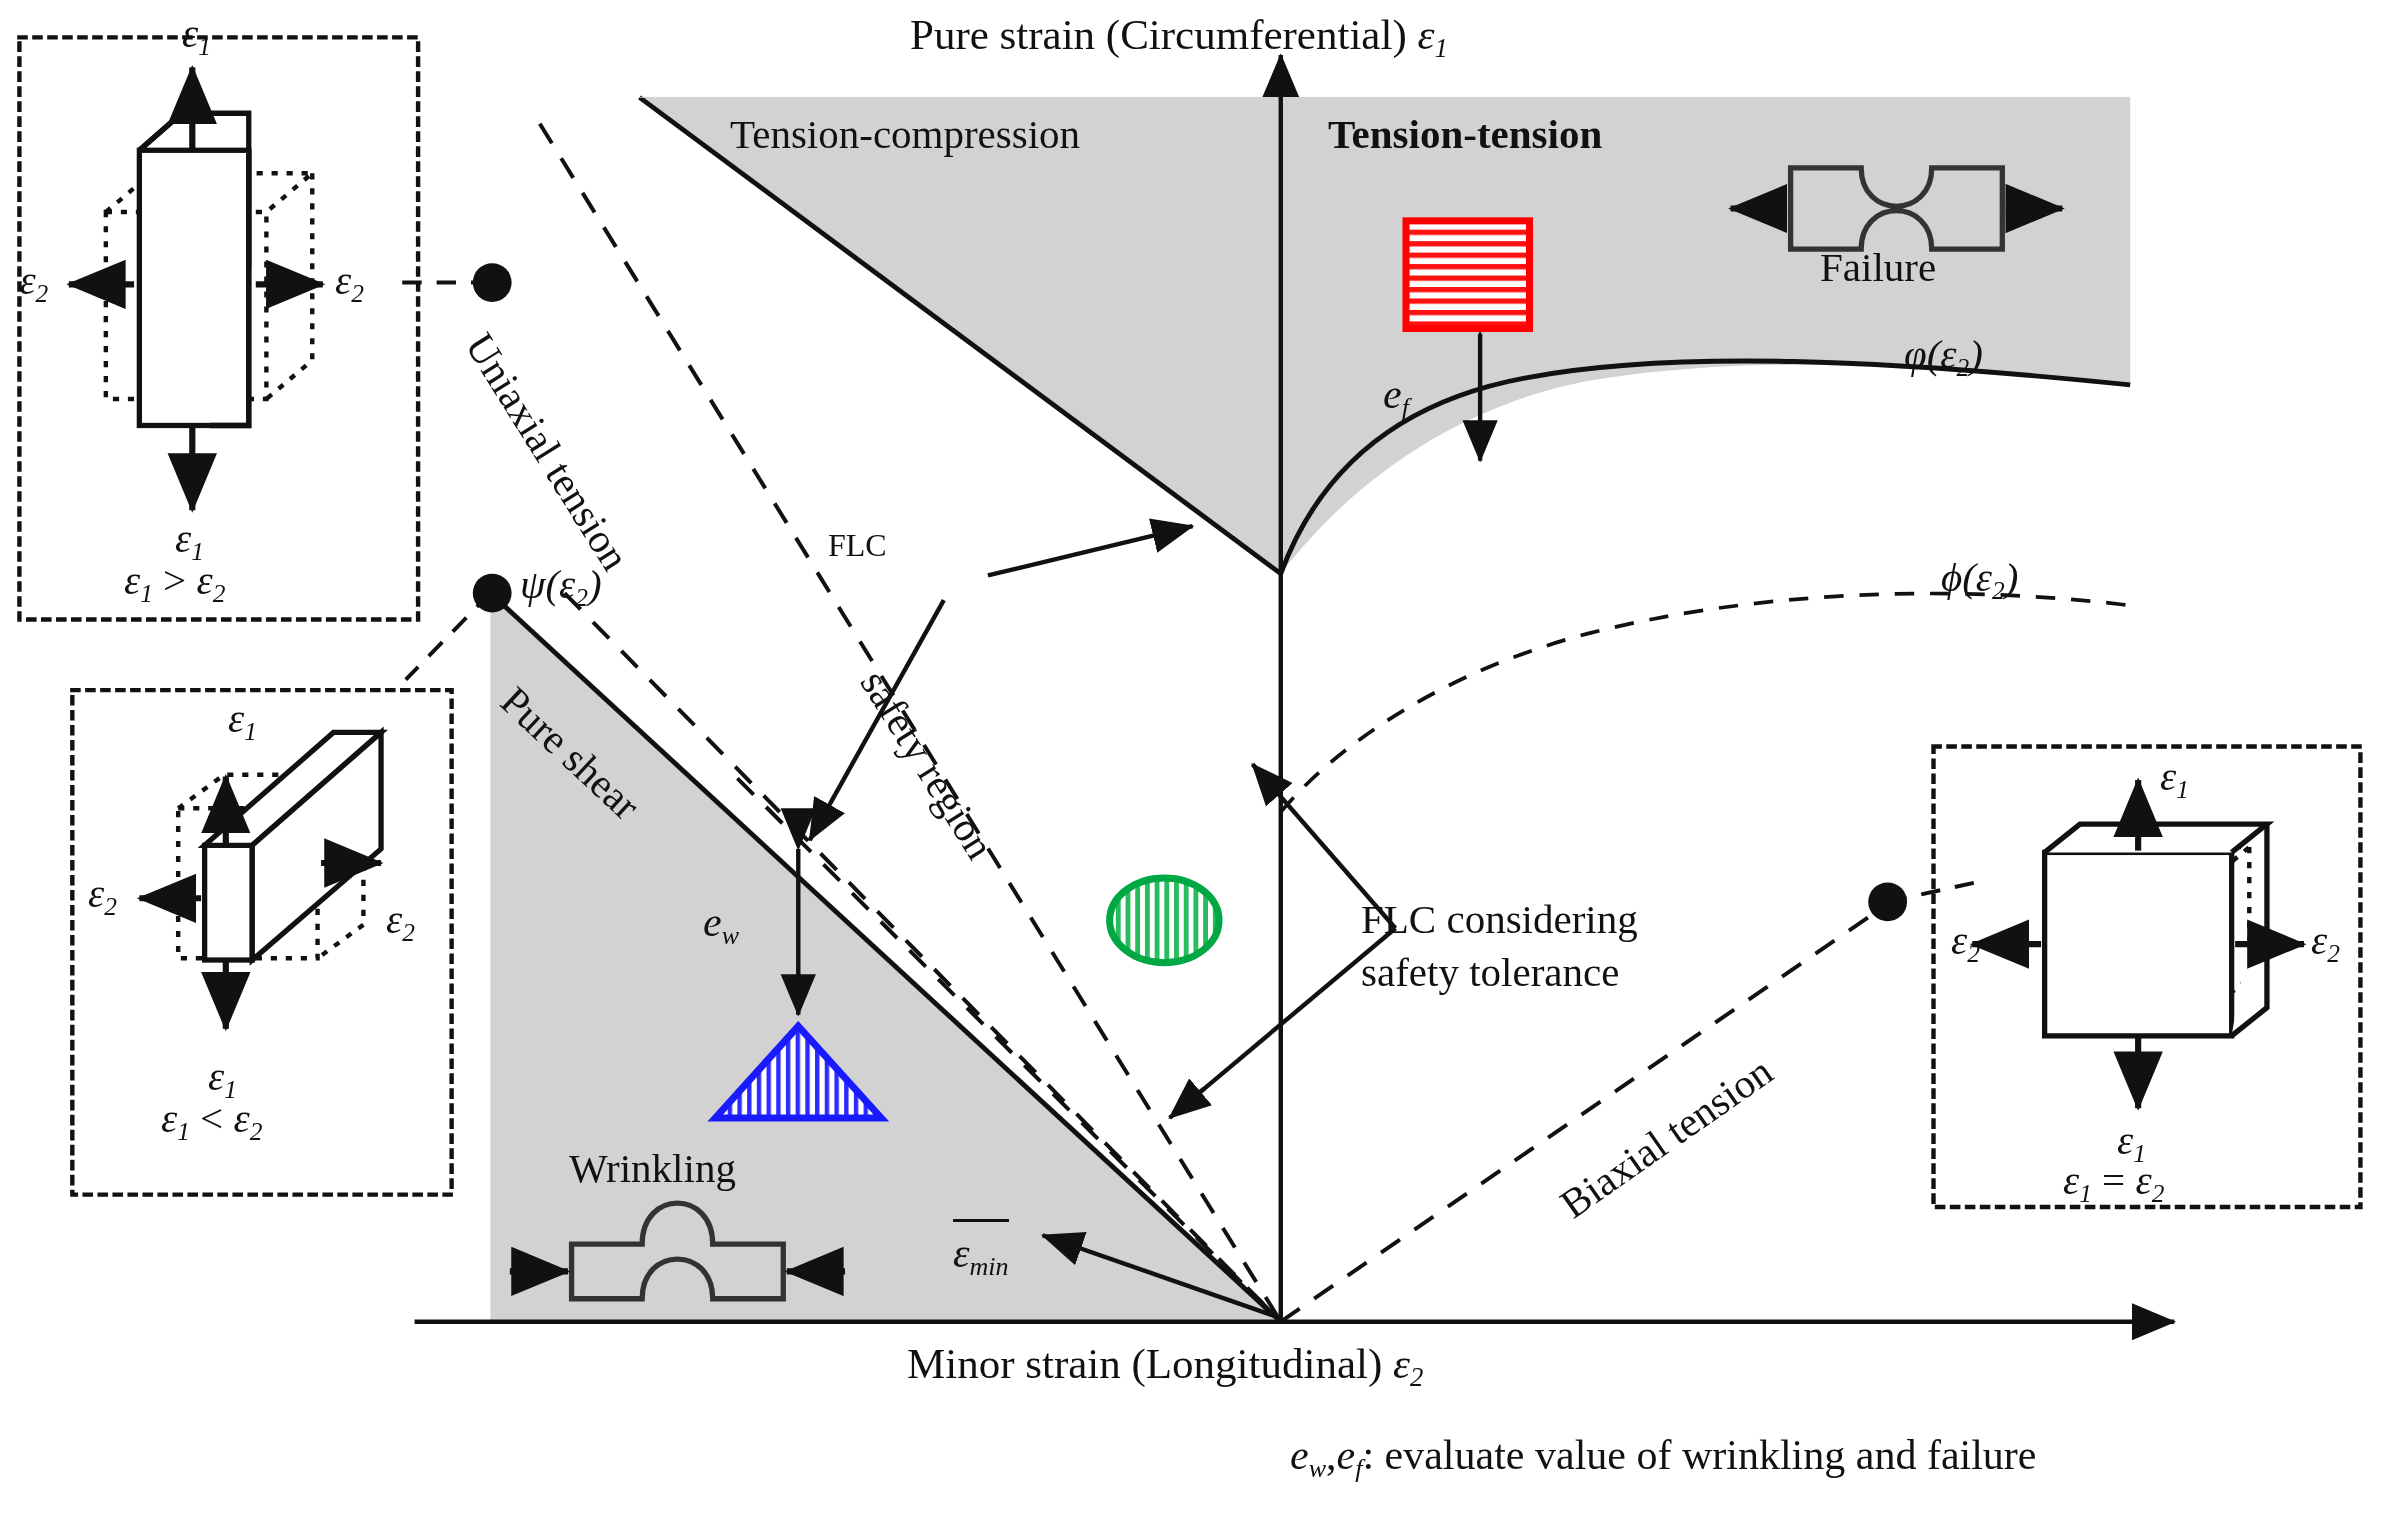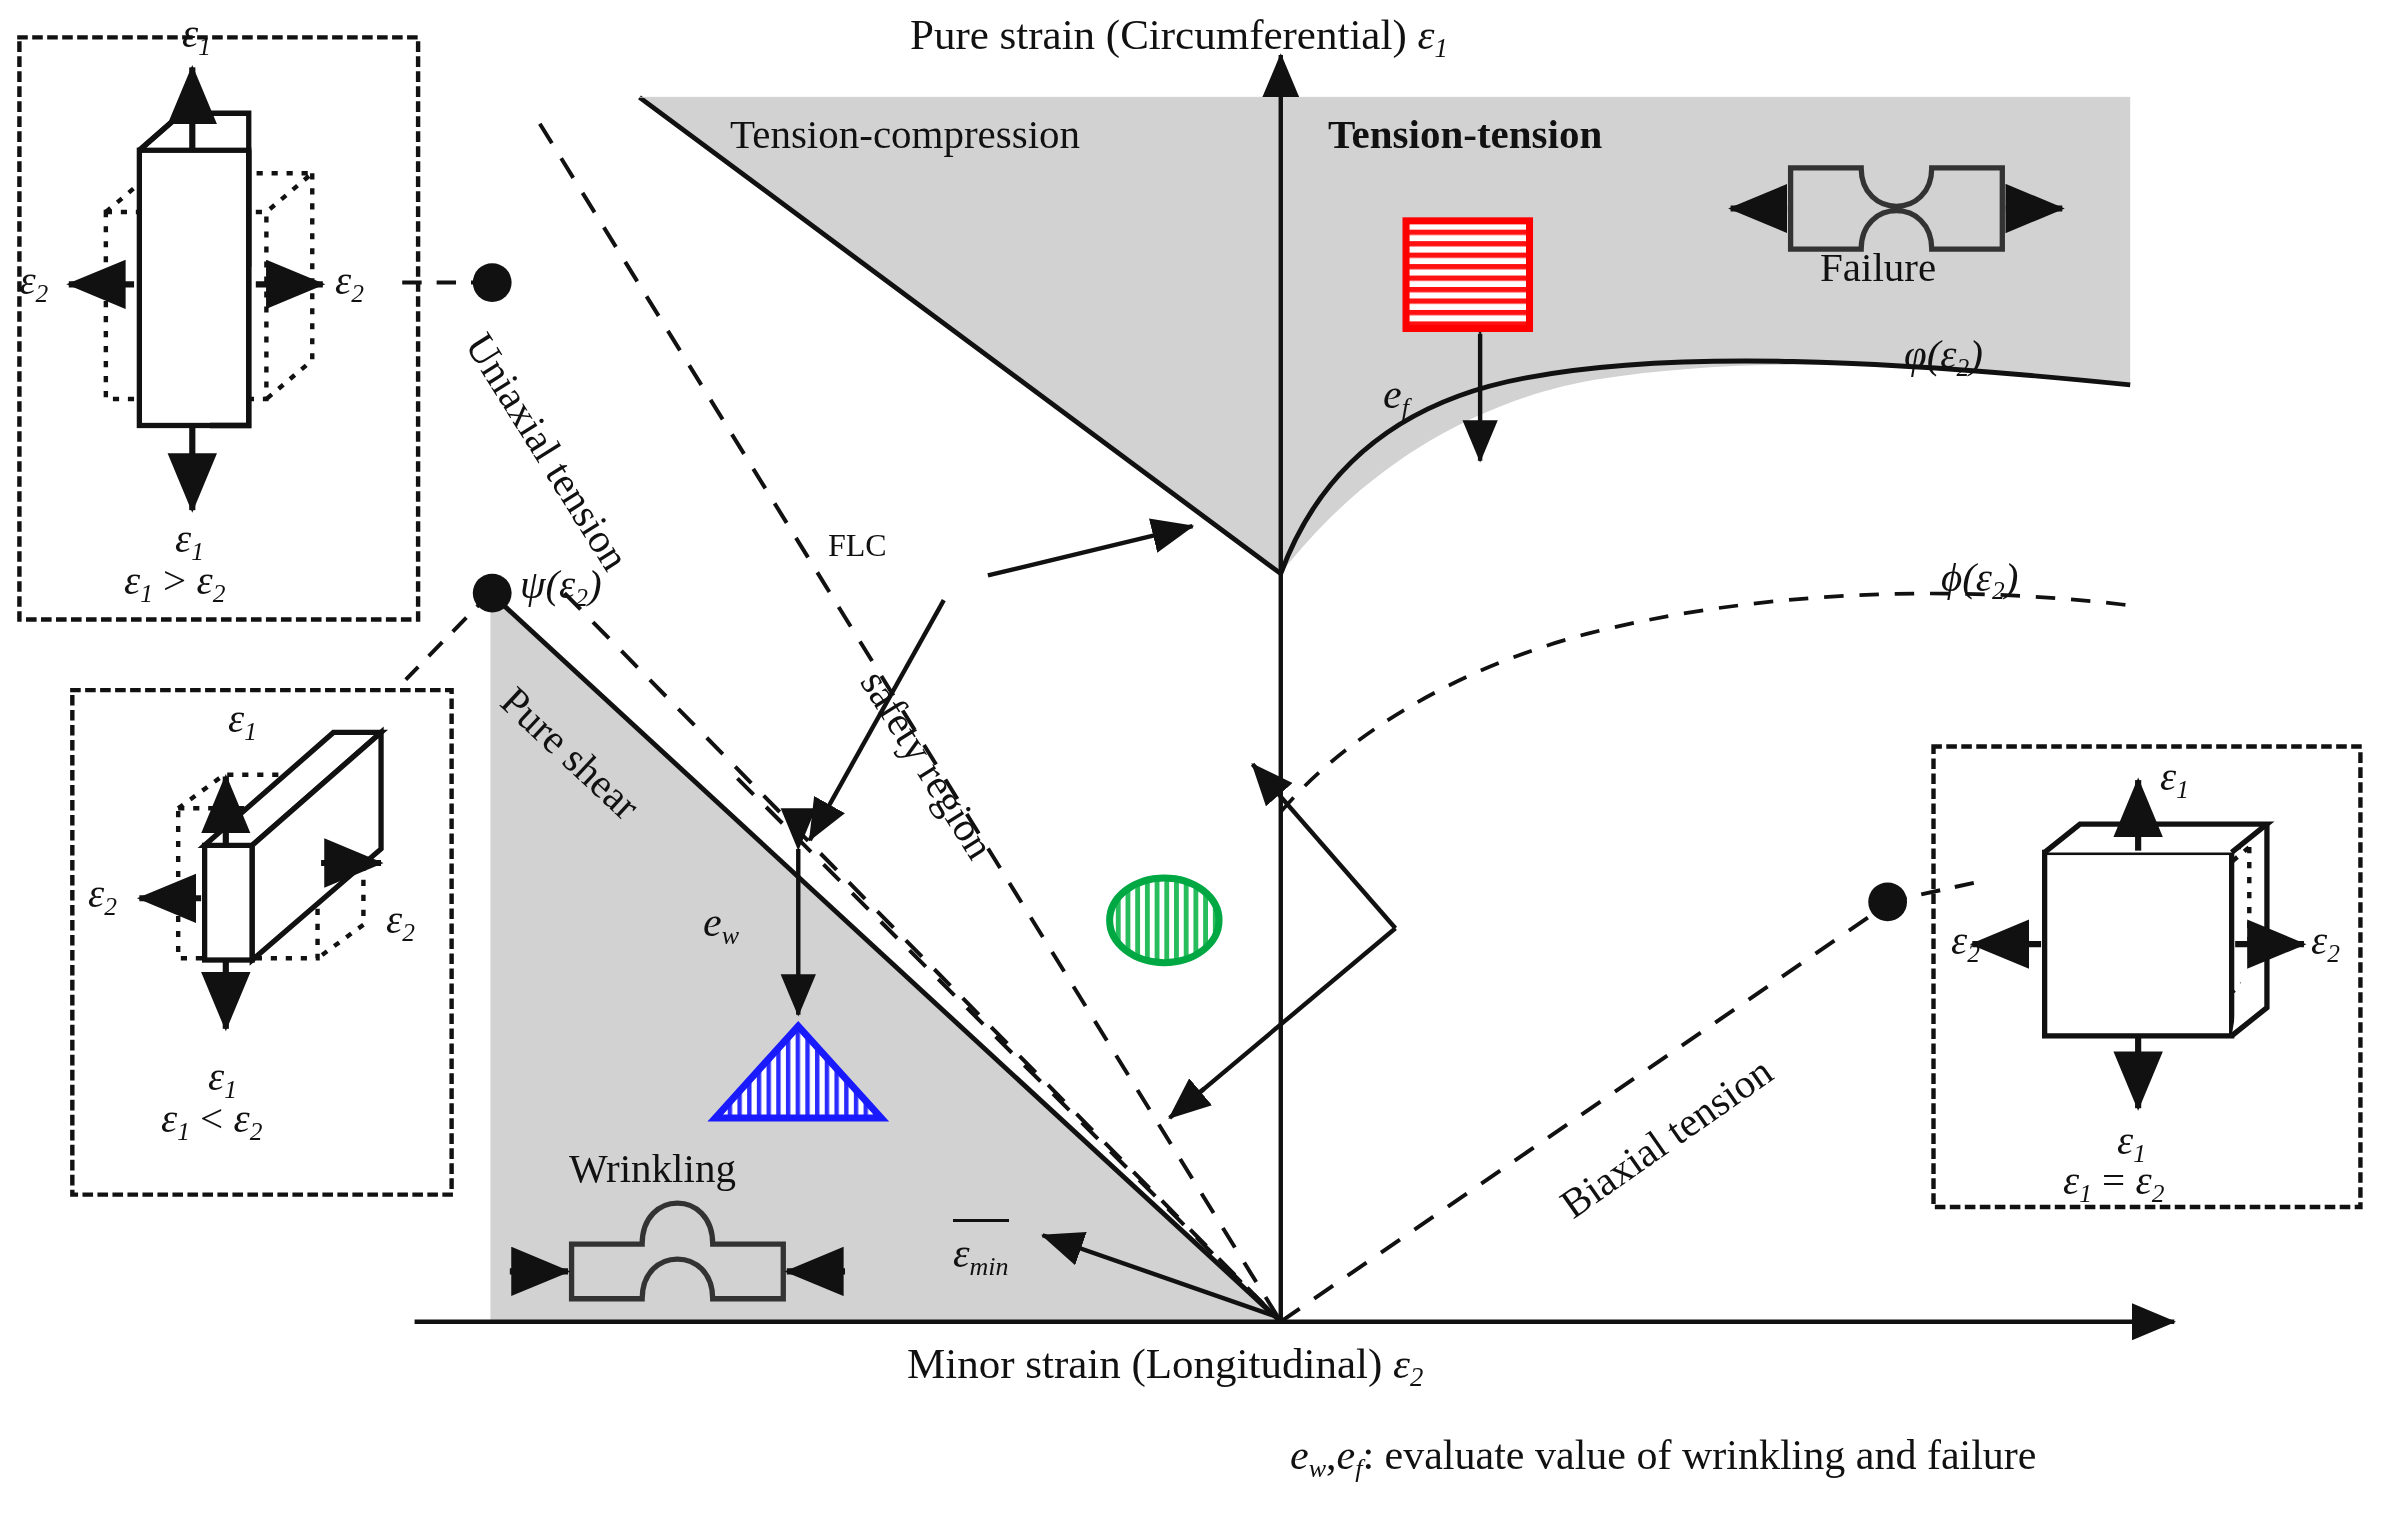--- a/index.html
+++ b/index.html
@@ -244,20 +244,24 @@
 <div class="txt it" style="left:520px;top:563px;font-size:41px;">
   <span>ψ(ε</span><span class="sub">2</span><span>)</span>
 </div>
 
 <div class="txt it" style="left:1941px;top:556px;font-size:41px;">
   <span>ϕ(ε</span><span class="sub">2</span><span>)</span>
 </div>
 
 <div class="txt" style="left:828px;top:529px;font-size:32px;">FLC</div>
 
+<div class="txt" style="left:1361px;top:893px;font-size:41px;line-height:1.30;">
+  <div>FLC considering</div>
+  <div>safety tolerance</div>
+</div>
 
 <div class="txt rot" style="left:494px;top:326px;font-size:41px;transform:rotate(58deg);">Uniaxial tension</div>
 
 <div class="txt rot" style="left:522px;top:679px;font-size:41px;transform:rotate(43deg);">Pure shear</div>
 
 <div class="txt rot" style="left:889px;top:663px;font-size:41px;transform:rotate(58deg);">safety region</div>
 
 <div class="txt rot" style="left:1553px;top:1191px;font-size:41px;transform:rotate(-35deg);">Biaxial tension</div>
 
 <div class="txt it" style="left:1383px;top:372px;font-size:42px;">

